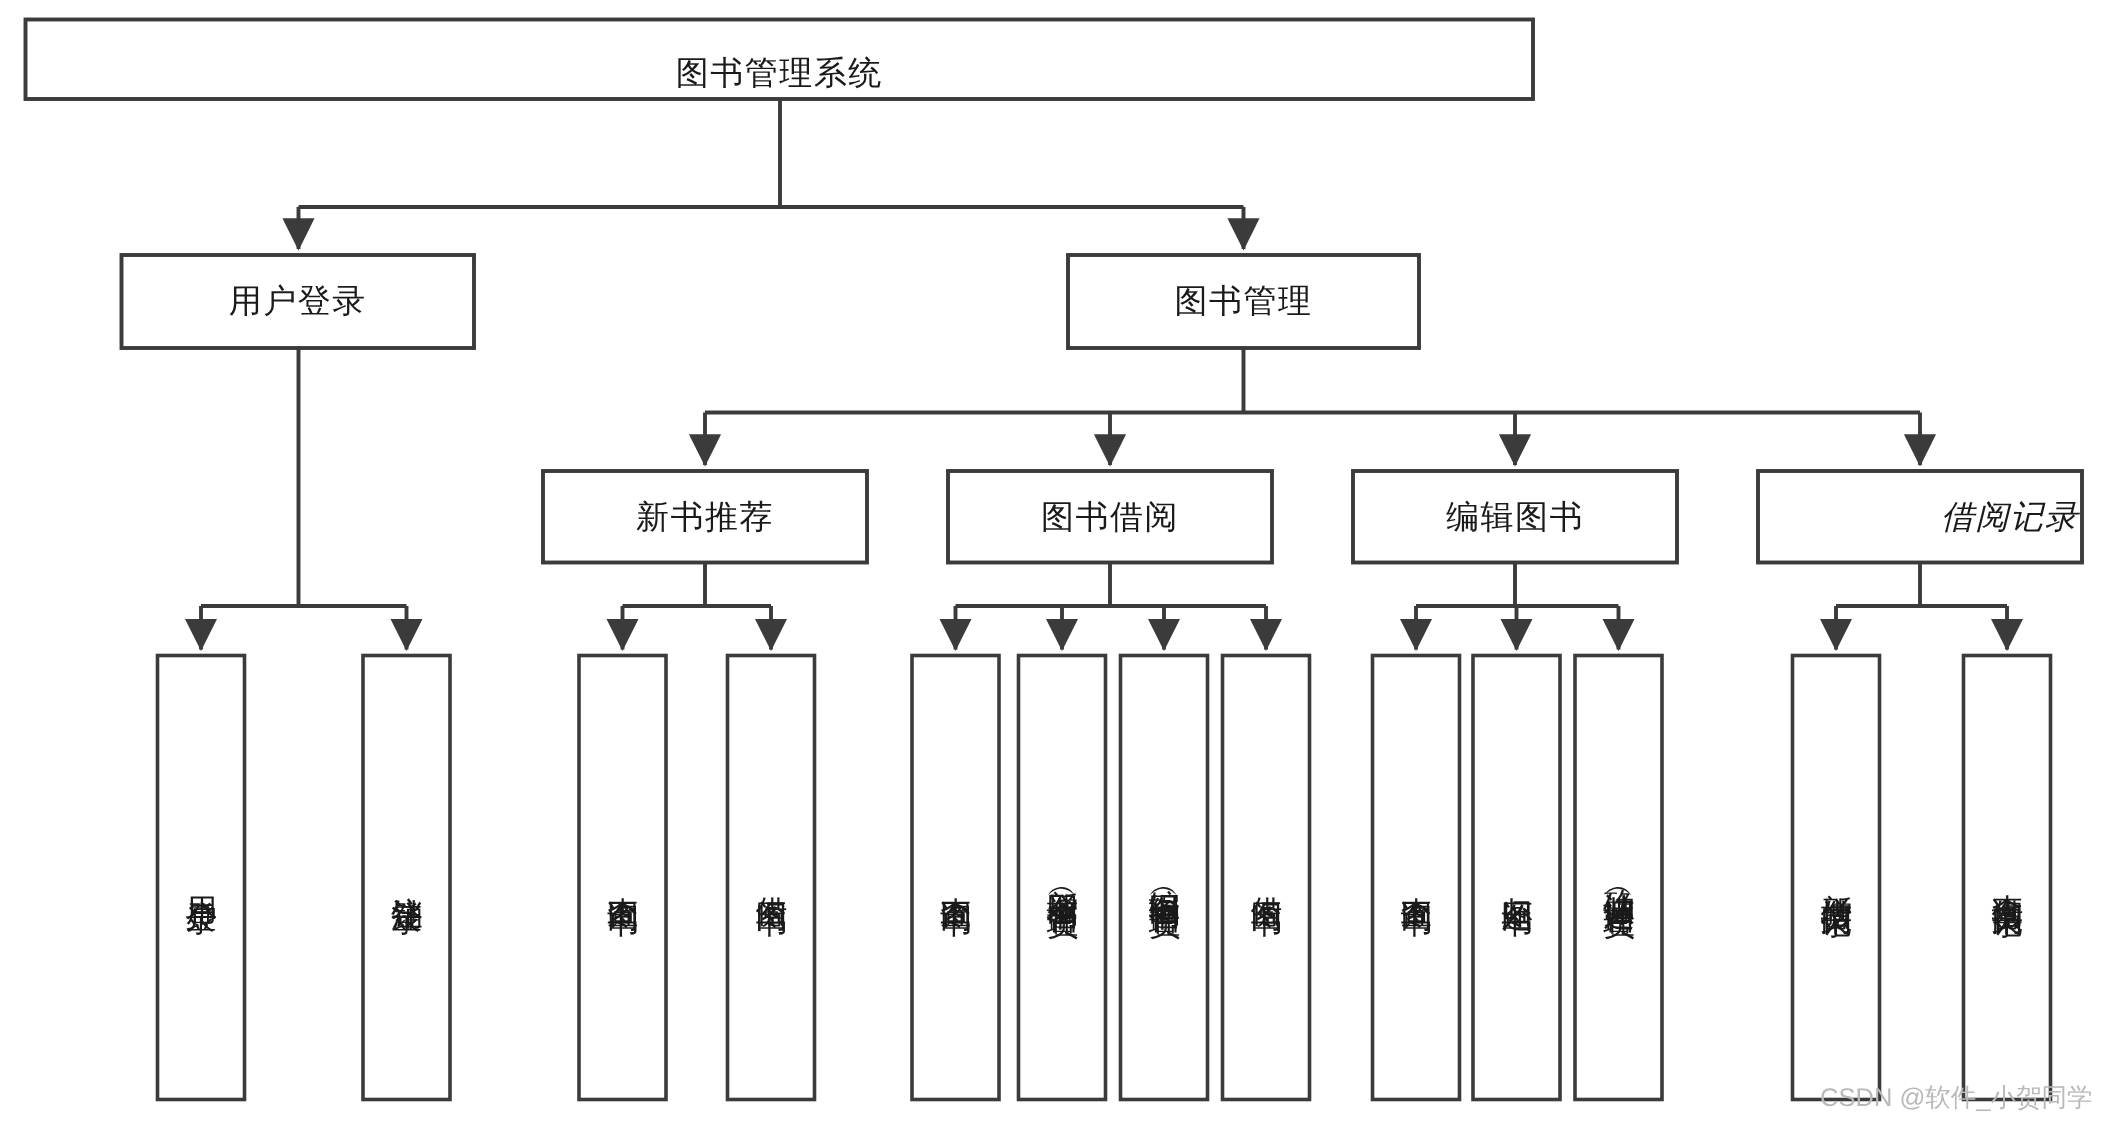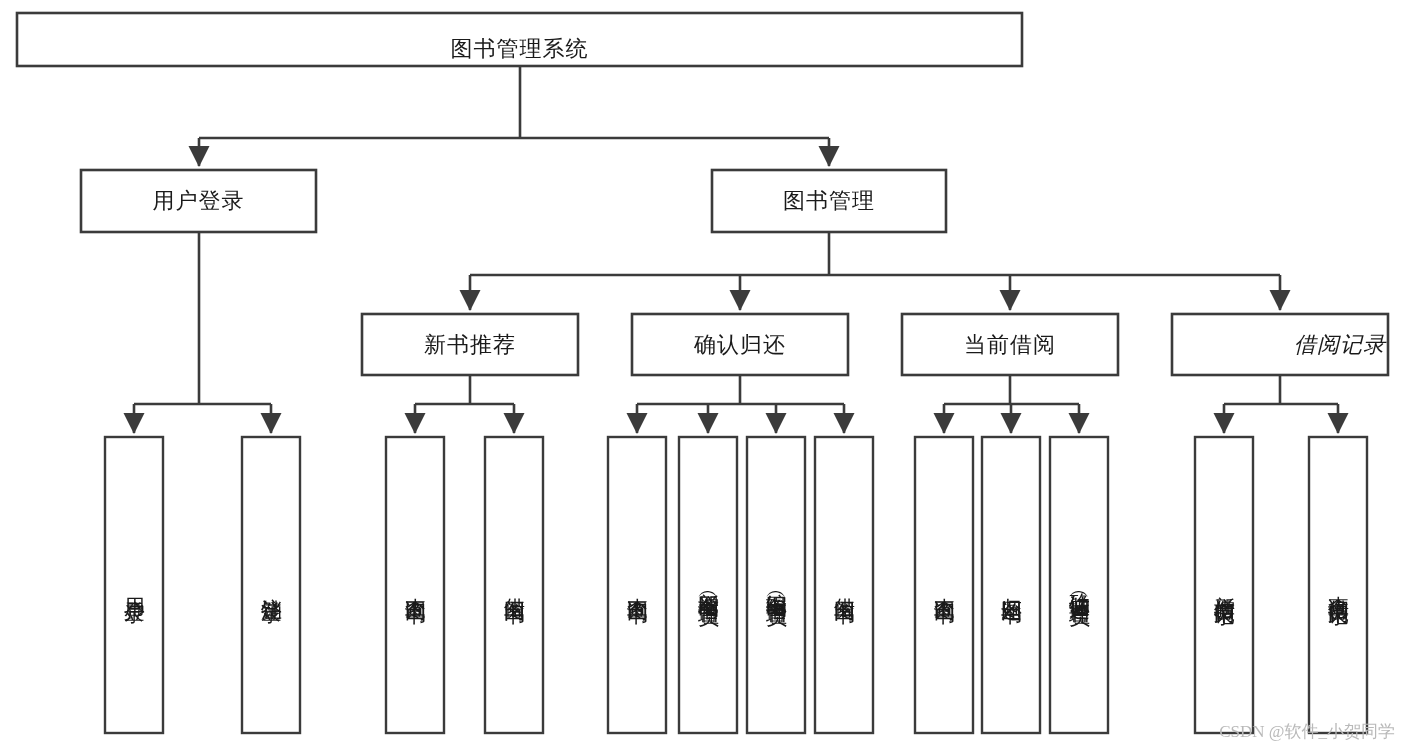--- a/index.html
+++ b/index.html
@@ -40,21 +40,21 @@
   }
   .arrowhead {
     fill: #3b3b3b;
   }
   .watermark {
     position: absolute;
     right: 10px;
     bottom: 4px;
     color: #b9b9b9;
     font-size: 17px;
-    font-family: Liberation Serif, serif;
+    font-family: Liberation Sans, sans-serif;
     white-space: nowrap;
     pointer-events: none;
     user-select: none;
   }
   
   .vtext {
     position: absolute;
     display: flex;
     align-items: center;
     justify-content: center;
@@ -164,22 +164,22 @@
       <rect class="node-box leaf" x="1309" y="437" width="58" height="296"></rect>
     </g>
   </svg>
 
   <div class="htext" style="left:17px; top:13px; width:1005px; height:71px;">图书管理系统</div>
 
   <div class="htext" style="left:81px; top:170px; width:235px; height:62px;">用户登录</div>
   <div class="htext" style="left:362px; top:314px; width:216px; height:61px;">新书推荐</div>
 
   <div class="htext" style="left:712px; top:170px; width:234px; height:62px;">图书管理</div>
-  <div class="htext" style="left:632px; top:314px; width:216px; height:61px;">确认归还</div>
-  <div class="htext" style="left:902px; top:314px; width:216px; height:61px;">当前借阅</div>
+  <div class="htext" style="left:632px; top:314px; width:216px; height:61px;">图书借阅</div>
+  <div class="htext" style="left:902px; top:314px; width:216px; height:61px;">编辑图书</div>
   <div class="htext" style="left:1232px; top:314px; width:216px; height:61px;font-style:italic;">借阅记录</div>
 
   <div class="vtext" style="left:105px; top:437px; width:58px; height:296px;">用户登录</div>
   <div class="vtext" style="left:242px; top:437px; width:58px; height:296px;">注销登录</div>
 
   <div class="vtext" style="left:386px; top:437px; width:58px; height:296px;">查询图书</div>
   <div class="vtext" style="left:485px; top:437px; width:58px; height:296px;">借阅图书</div>
 
   <div class="vtext" style="left:608px; top:437px; width:58px; height:296px;">查询图书</div>
   <div class="vtext" style="left:679px; top:437px; width:58px; height:296px;">新增图书（管理员）</div>

